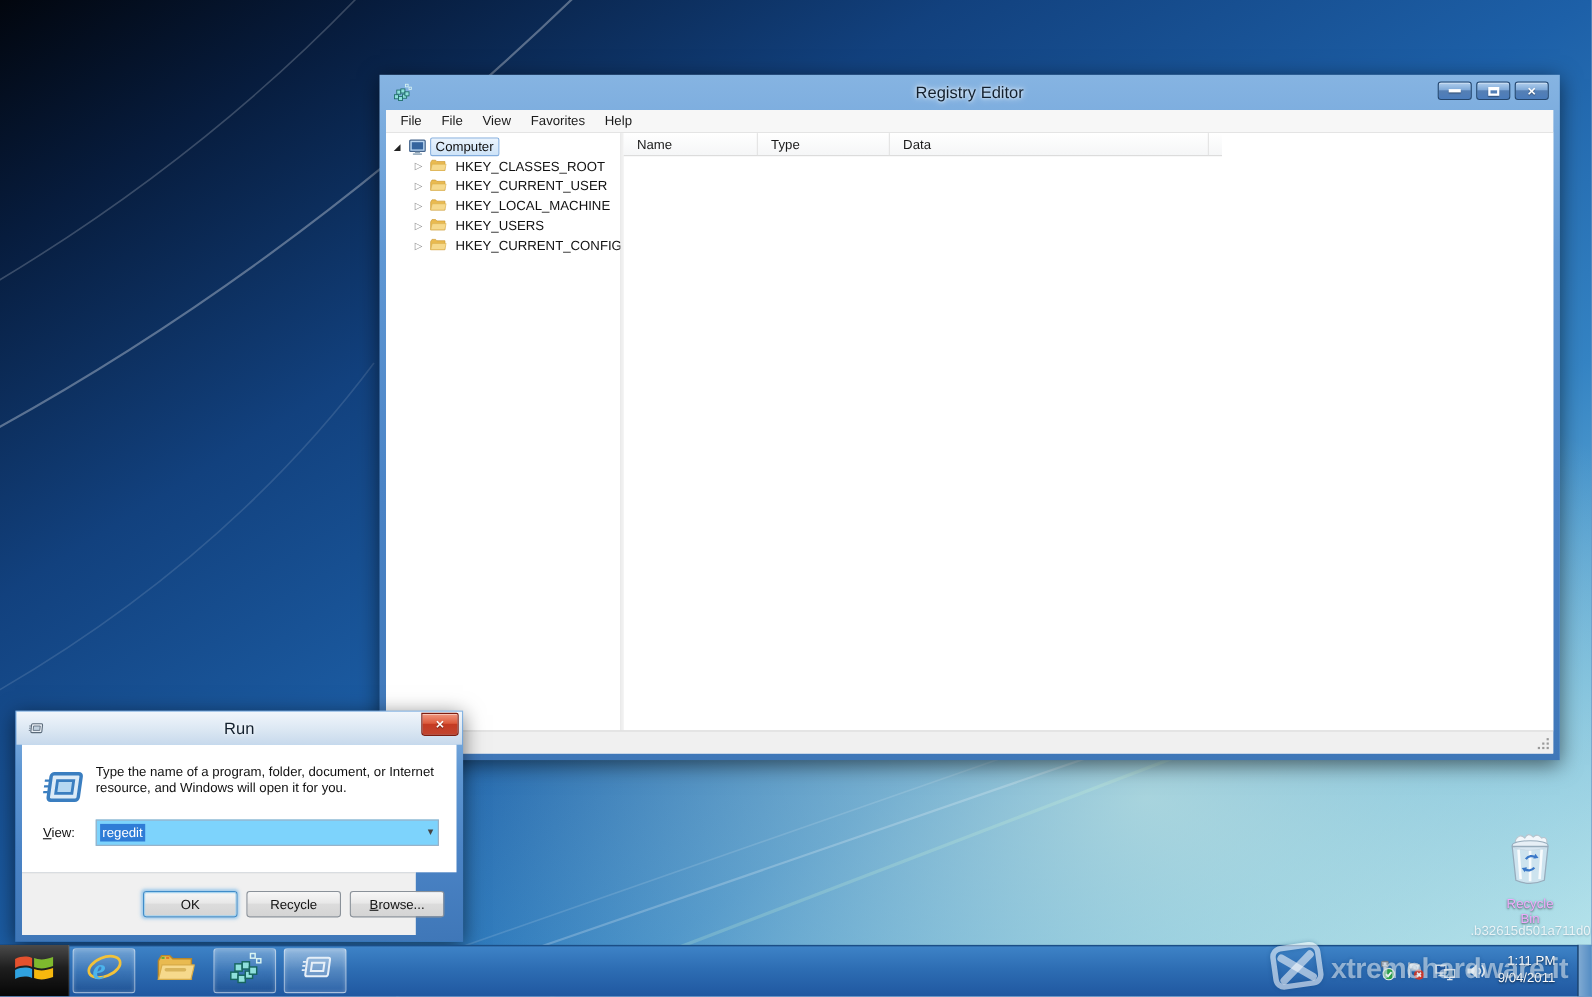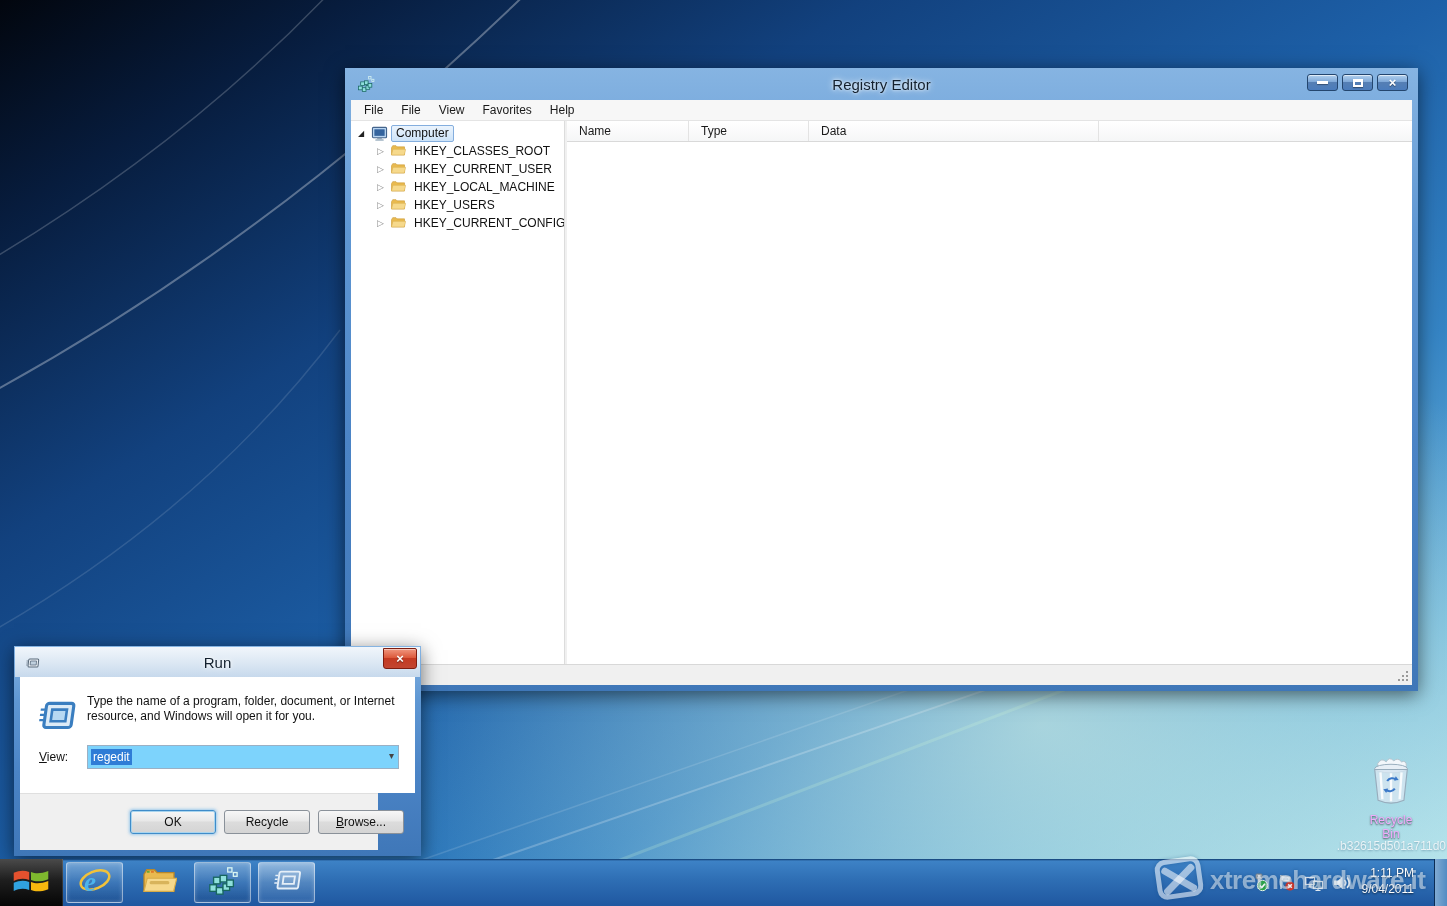--- a/index.html
+++ b/index.html
@@ -30,21 +30,21 @@
   .re-tree { width:214px; border-right:1px solid #dcdcdc; padding-top:3px; overflow:hidden; }
   .tree-row { height:18px; display:flex; align-items:center; font-size:12px; color:#111; white-space:nowrap; }
   .tree-row.root { padding-left:7px; }
   .tree-row.child { padding-left:26px; }
   .tw-arrow { width:13px; font-size:8px; color:#222; flex:0 0 13px; text-align:left; }
   .tw-arrow.collapsed { color:#8a8a8a; font-size:9px; }
   .tw-icon { width:17px; height:15px; margin-right:3px; flex:0 0 17px; }
   .tree-label { padding:0 4px; line-height:15px; }
   .tree-label.selected { background:linear-gradient(180deg,#ebf4fd,#cde3f8); border:1px solid #84aede; border-radius:2px; }
   .re-splitter { width:2px; background:#f0f0f0; }
-  .re-list { flex:1; display:flex; flex-direction:column; min-width:0; }
+  .re-list { flex:1; display:flex; flex-direction:row; min-width:0; }
   .list-header { height:21px; display:flex; background:linear-gradient(180deg,#ffffff,#f5f6f7); border-bottom:1px solid #d9d9d9; font-size:12px; color:#1a1a1a; }
   .hcol { display:flex; align-items:center; padding-left:12px; border-right:1px solid #e3e3e3; }
   .hcol.c-name { width:122px; } .hcol.c-type { width:120px; } .hcol.c-data { width:290px; }
   .hcol.c-extra { flex:1; border-right:none; }
   .list-body { flex:1; background:#fff; }
   .re-statusbar { height:21px; background:#f0f0f0; border-top:1px solid #d8d8d8; display:flex; align-items:center; font-size:12px; color:#1a1a1a; padding-left:9px; position:relative; }
   .resize-grip { position:absolute; right:2px; bottom:2px; width:13px; height:13px; }
 
   
   #run-window { left:14px; top:646px; width:407px; height:210px; z-index:20; }

